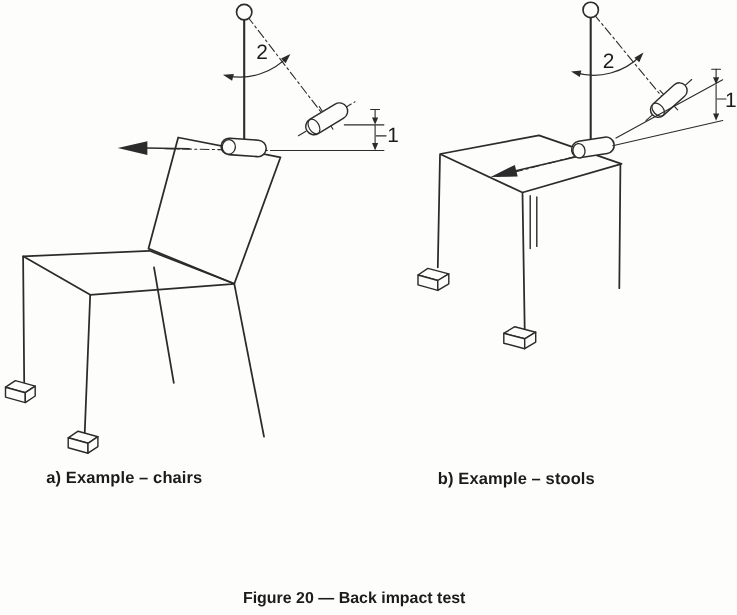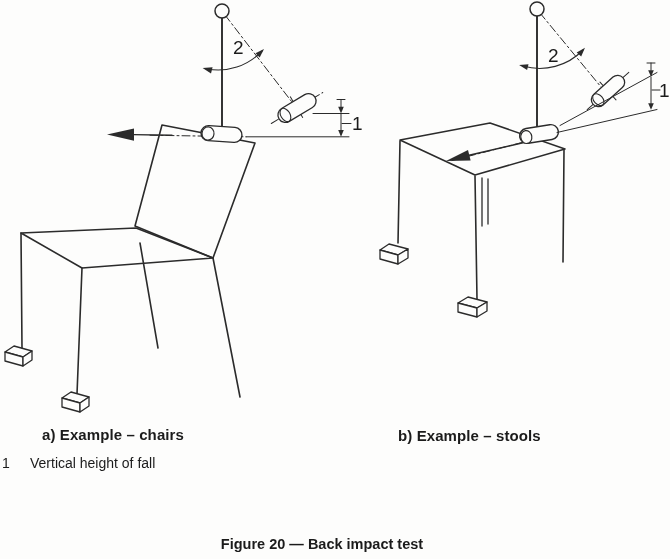--- a/index.html
+++ b/index.html
@@ -157,19 +157,16 @@
 
       <text x="548" y="61.5" stroke="none" fill="#1b1b1b">2</text>
       <text x="659" y="97" stroke="none" fill="#1b1b1b">1</text>
     </g>
   </svg>
 
   <div class="cap cap-a">a) Example – chairs</div>
   <div class="cap cap-b">b) Example – stools</div>
 
   <div class="key">
-    <div class="key-row">
-      <span class="ref">1</span><span>Vertical height of fall</span>
-    </div>
   </div>
 
   <div class="fig-cap">Figure 20 — Back impact test</div>
 </div>
 
 </body></html>

